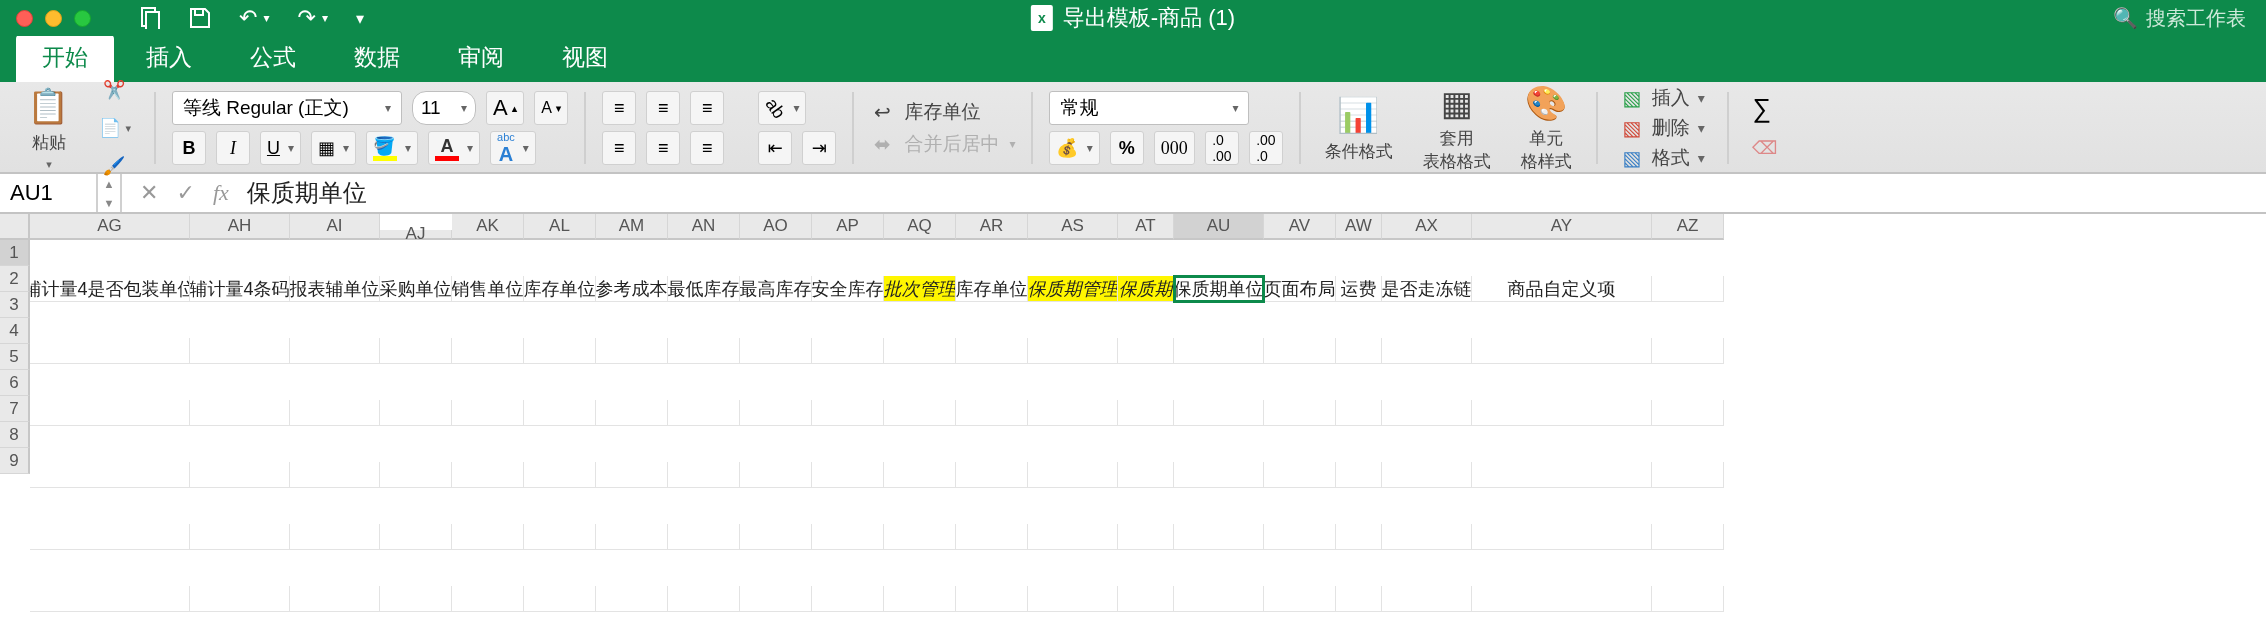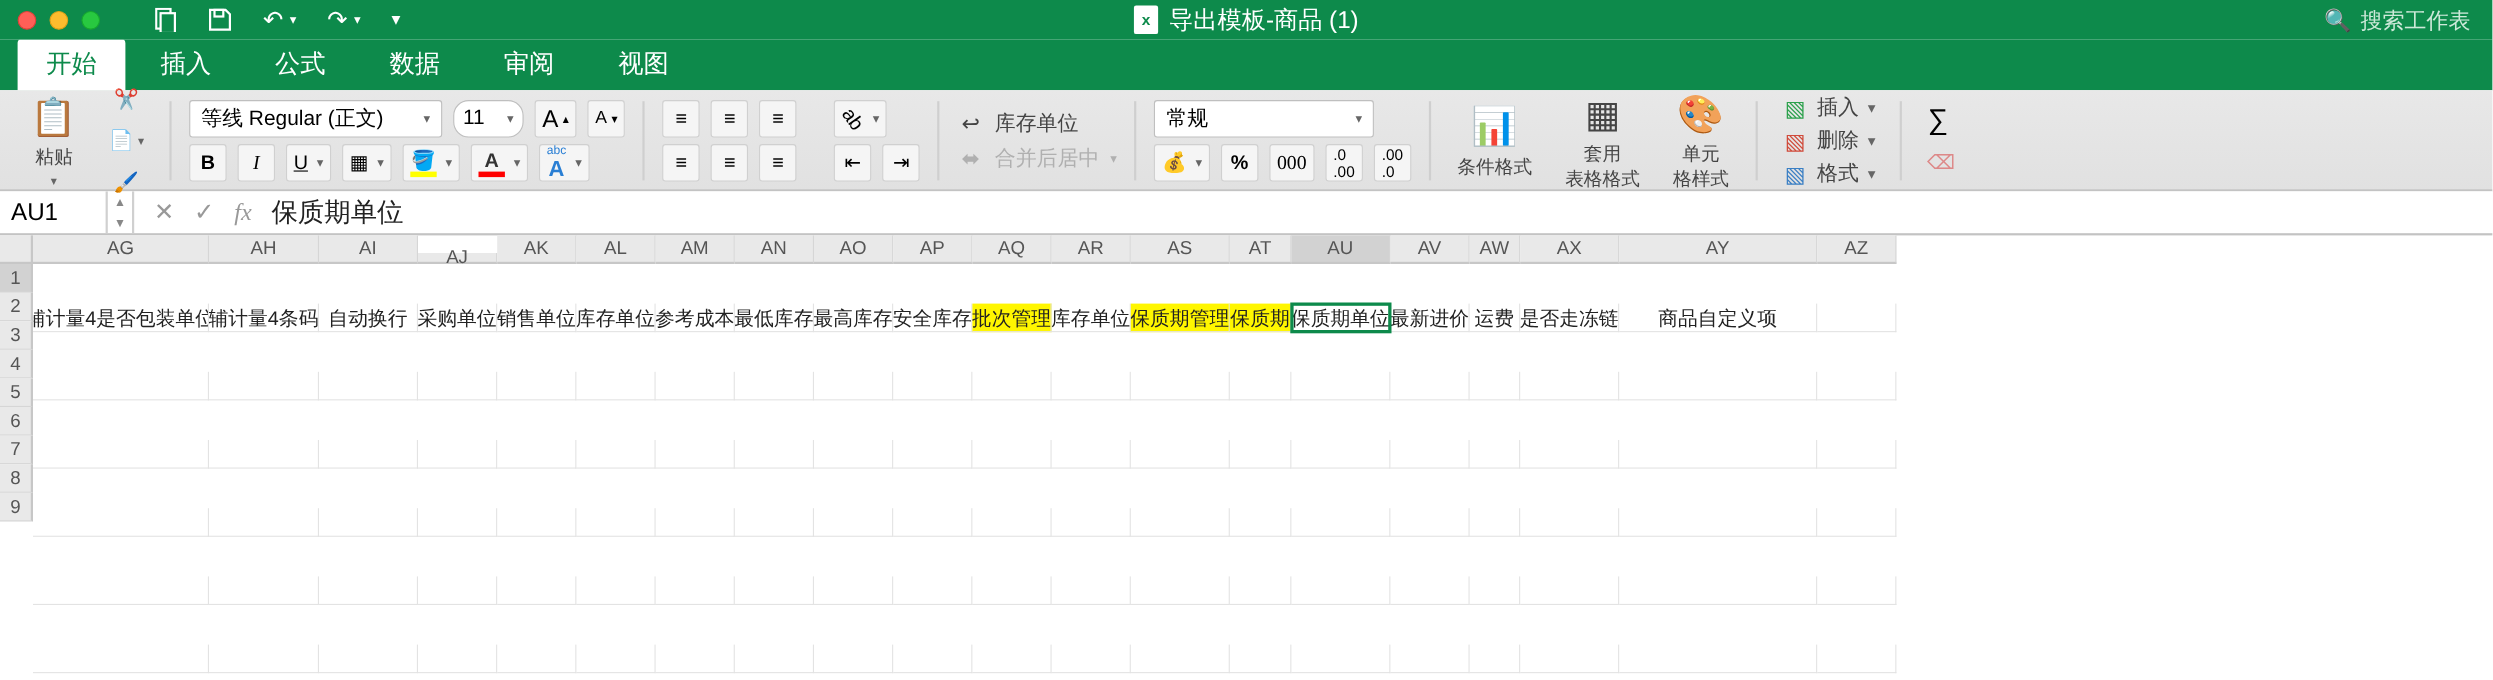--- a/index.html
+++ b/index.html
@@ -61,21 +61,21 @@
   .gridzone { display:flex;}
   .rowhdrs { display:flex;flex-direction:column;}
   .corner { width:30px;height:26px;background:#e9e9e9;border-right:2px solid #c7c7c7;border-bottom:2px solid #c7c7c7;}
   .rh { width:30px;height:26px;background:#e9e9e9;border-right:2px solid #c7c7c7;border-bottom:1px solid #d6d6d6;display:flex;align-items:center;justify-content:center;font-size:17px;color:#555;}
   .cols { display:flex;flex-direction:column;flex:1;}
   .colhdr-row { display:flex;height:26px;}
   .ch { background:#e9e9e9;border-right:1px solid #d6d6d6;border-bottom:2px solid #c7c7c7;display:flex;align-items:center;justify-content:center;font-size:17px;color:#555;}
   .ch.sel { background:#d2d2d2;}
   .datarow { display:flex;height:26px;margin-top:36px;}
   .cell { border-right:1px solid #e3e3e3;border-bottom:1px solid #e3e3e3;display:flex;align-items:center;justify-content:center;font-size:18px;color:#222;overflow:hidden;white-space:nowrap;}
-  .cell.hl { background:#fff600;}
+  .cell.hl { background:#fff600;font-style:italic;}
   .cell.selcell { outline:3px solid #0d8a4b;outline-offset:-2px;z-index:2;position:relative;}
   .rh.selr { background:#d2d2d2;}
 </style>
 </head>
 <body>
 
 <div class="titlebar">
   <div class="traffic">
     <div class="tdot r"></div>
     <div class="tdot y"></div>
@@ -371,34 +371,34 @@
         <div class="ch" style="width: 72px;">AV</div>
         <div class="ch" style="width: 46px;">AW</div>
         <div class="ch" style="width: 90px;">AX</div>
         <div class="ch" style="width: 180px;">AY</div>
         <div class="ch" style="width: 72px;">AZ</div>
       </div>
     <div id="datarows">
         <div class="datarow">
           <div class="cell" style="width: 160px;">辅计量4是否包装单位</div>
           <div class="cell" style="width: 100px;">辅计量4条码</div>
-          <div class="cell" style="width: 90px;">自动换行</div>
+          <div class="cell" style="width: 90px;">报表辅单位</div>
           <div class="cell" style="width: 72px;">采购单位</div>
           <div class="cell" style="width: 72px; font-family: Liberation Serif, serif;">销售单位</div>
           <div class="cell" style="width: 72px;">库存单位</div>
           <div class="cell" style="width: 72px;">参考成本</div>
           <div class="cell" style="width: 72px;">最低库存</div>
           <div class="cell" style="width: 72px;">最高库存</div>
           <div class="cell" style="width: 72px;">安全库存</div>
           <div class="cell hl" style="width: 72px;">批次管理</div>
           <div class="cell" style="width: 72px;">库存单位</div>
           <div class="cell hl" style="width: 90px;">保质期管理</div>
           <div class="cell hl" style="width: 56px;">保质期</div>
           <div class="cell selcell" style="width: 90px;">保质期单位</div>
-          <div class="cell" style="width: 72px;">最新进价</div>
+          <div class="cell" style="width: 72px;">页面布局</div>
           <div class="cell" style="width: 46px;">运费</div>
           <div class="cell" style="width: 90px;">是否走冻链</div>
           <div class="cell" style="width: 180px;">商品自定义项</div>
           <div class="cell" style="width: 72px;"></div>
         </div>
         <div class="datarow">
           <div class="cell" style="width: 160px;"></div>
           <div class="cell" style="width: 100px;"></div>
           <div class="cell" style="width: 90px;"></div>
           <div class="cell" style="width: 72px;"></div>

